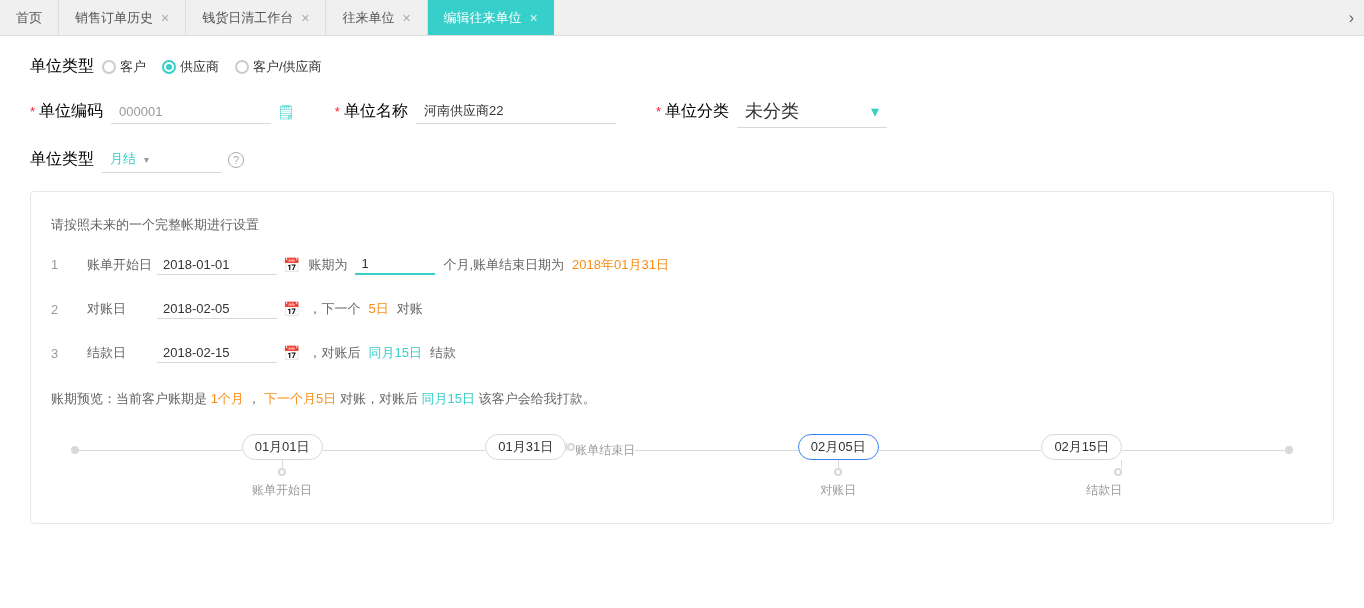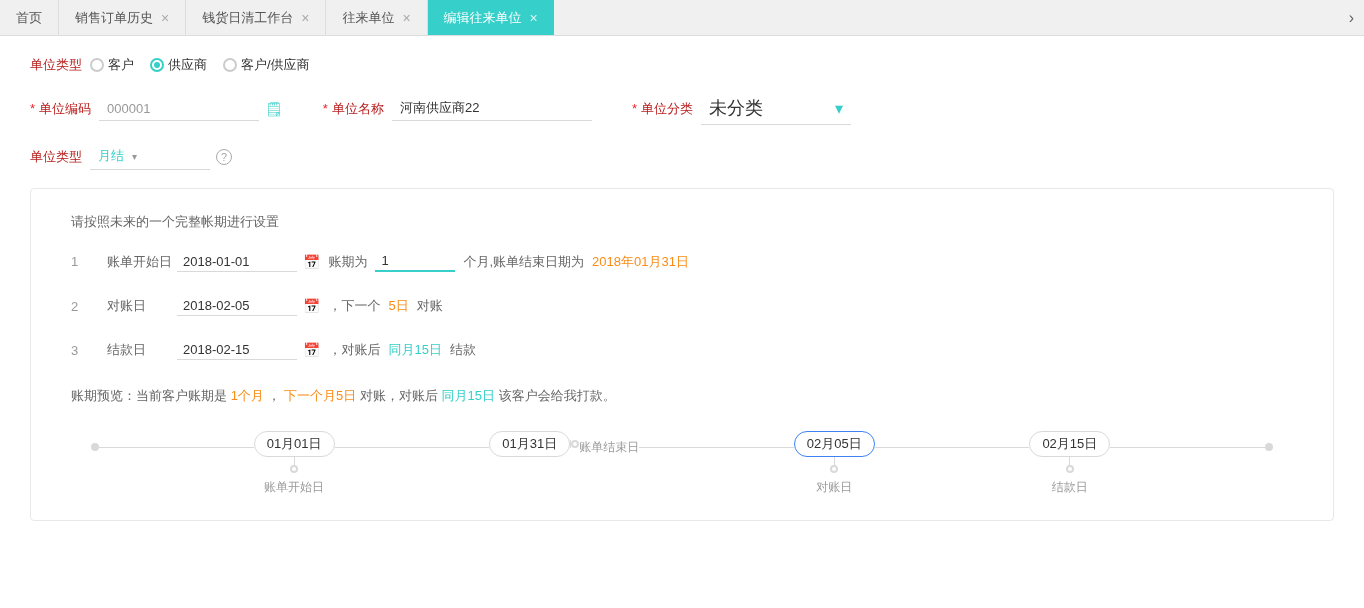--- a/index.html
+++ b/index.html
@@ -58,23 +58,23 @@
     }
 
     
     .form-row {
       display: flex;
       align-items: center;
       margin-bottom: 18px;
       flex-wrap: wrap;
     }
     .form-label {
-      color: #b91c1c;
+      color: #000000;
       margin-right: 8px;
-      font-size: 13px;
+      font-size: 16px;
       white-space: nowrap;
     }
     .required-star {
       color: #f5222d;
       margin-right: 4px;
     }
     .radio-group {
       display: flex;
       align-items: center;
       gap: 16px;
@@ -173,21 +173,21 @@
       align-items: center;
       justify-content: center;
       margin-left: 6px;
       cursor: pointer;
     }
 
     
     .period-box {
       border: 1px solid #e8e8e8;
       border-radius: 4px;
-      padding: 24px 40px;
+      padding: 24px 20px;
       margin-top: 16px;
     }
     .period-box-title {
       font-size: 13px;
       color: #666;
       margin-bottom: 20px;
     }
     .period-row {
       display: flex;
       align-items: center;
@@ -402,21 +402,21 @@
 
         <div style="display:flex;flex-direction:column;align-items:center;">
           <div style="border:1px solid #3b82f6;border-radius:20px;padding:3px 12px;font-size:13px;color:#333;background:#fff;white-space:nowrap;">02月05日</div>
           <div style="width:1px;height:8px;background:#d9d9d9;"></div>
           <div style="width:8px;height:8px;border-radius:50%;border:2px solid #d9d9d9;background:#fff;"></div>
           <div style="font-size:12px;color:#999;margin-top:6px;white-space:nowrap;">对账日</div>
         </div>
 
         <div style="flex:1;height:1px;background:#d9d9d9;margin-top:16px;"></div>
 
-        <div style="display:flex;flex-direction:column;align-items:center;">
+        <div style="display:flex;flex-direction:column;align-items:flex-end;">
           <div style="border:1px solid #d9d9d9;border-radius:20px;padding:3px 12px;font-size:13px;color:#333;background:#fff;white-space:nowrap;">02月15日</div>
           <div style="width:1px;height:8px;background:#d9d9d9;"></div>
           <div style="width:8px;height:8px;border-radius:50%;border:2px solid #d9d9d9;background:#fff;"></div>
           <div style="font-size:12px;color:#999;margin-top:6px;white-space:nowrap;">结款日</div>
         </div>
 
         <div style="flex:1;height:1px;background:#d9d9d9;margin-top:16px;"></div>
 
         <div style="display:flex;flex-direction:column;align-items:center;margin-top:12px;">
           <div style="width:8px;height:8px;border-radius:50%;background:#d9d9d9;"></div>

